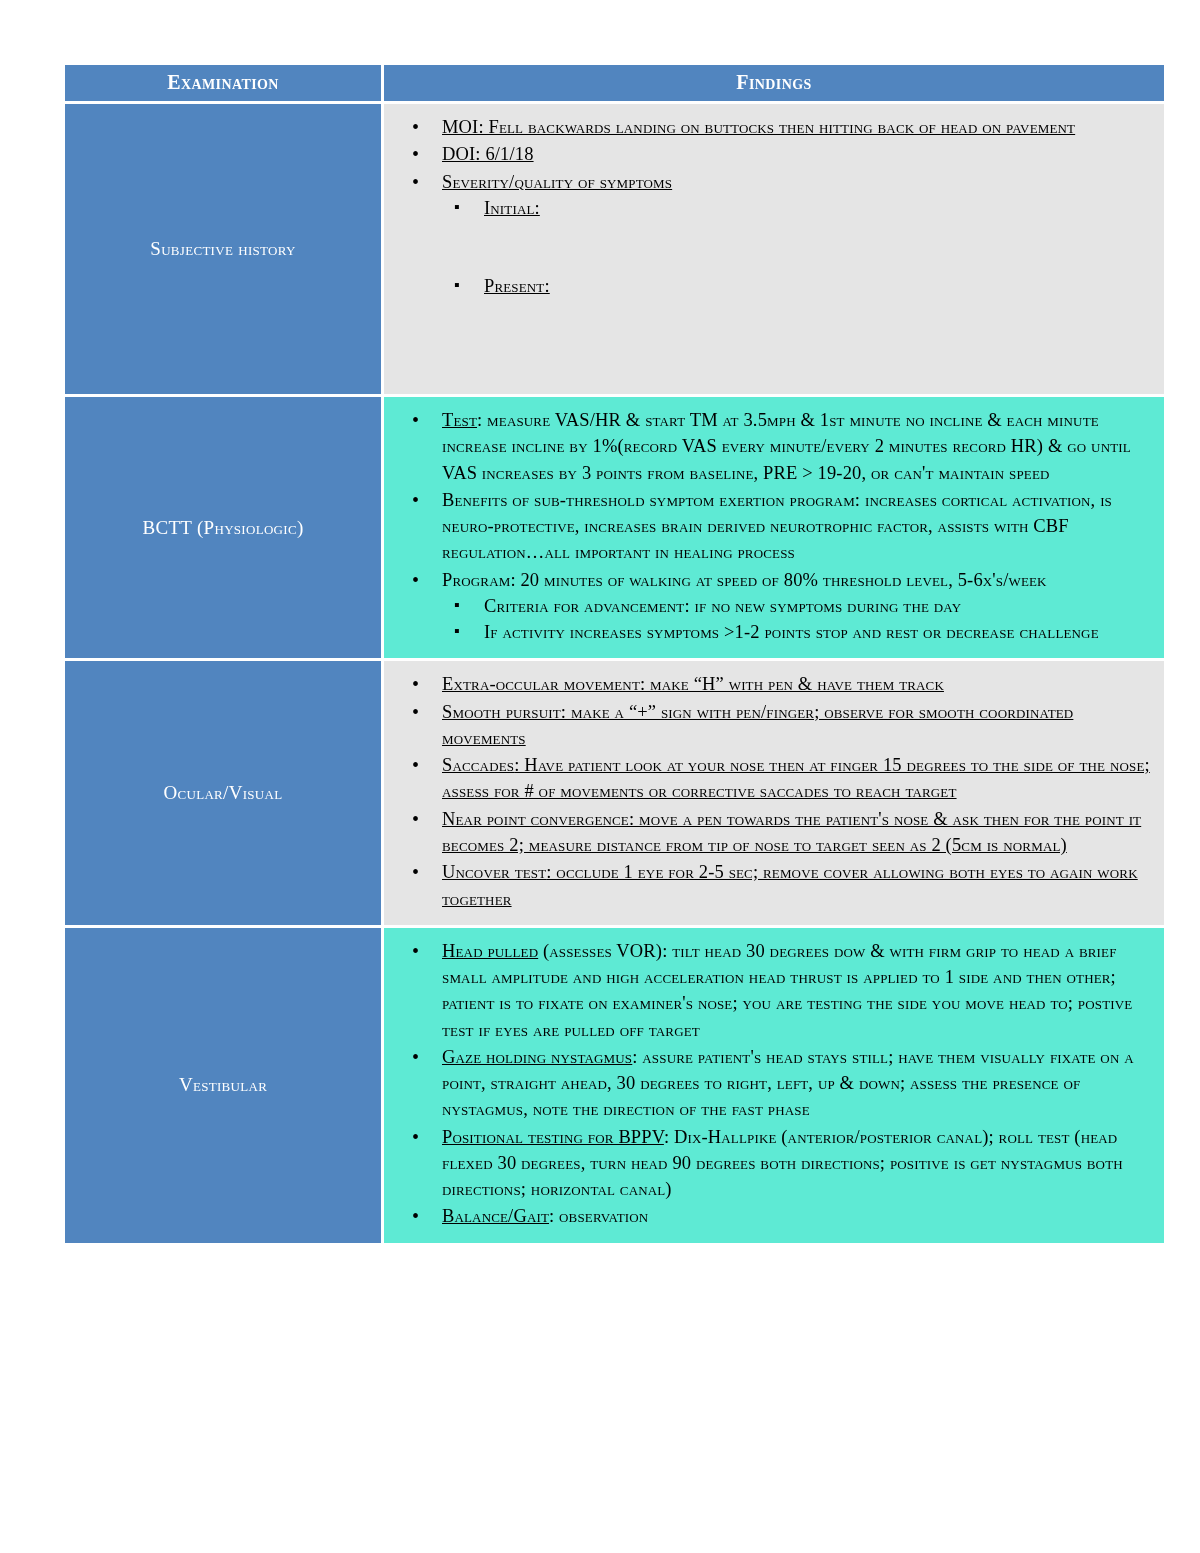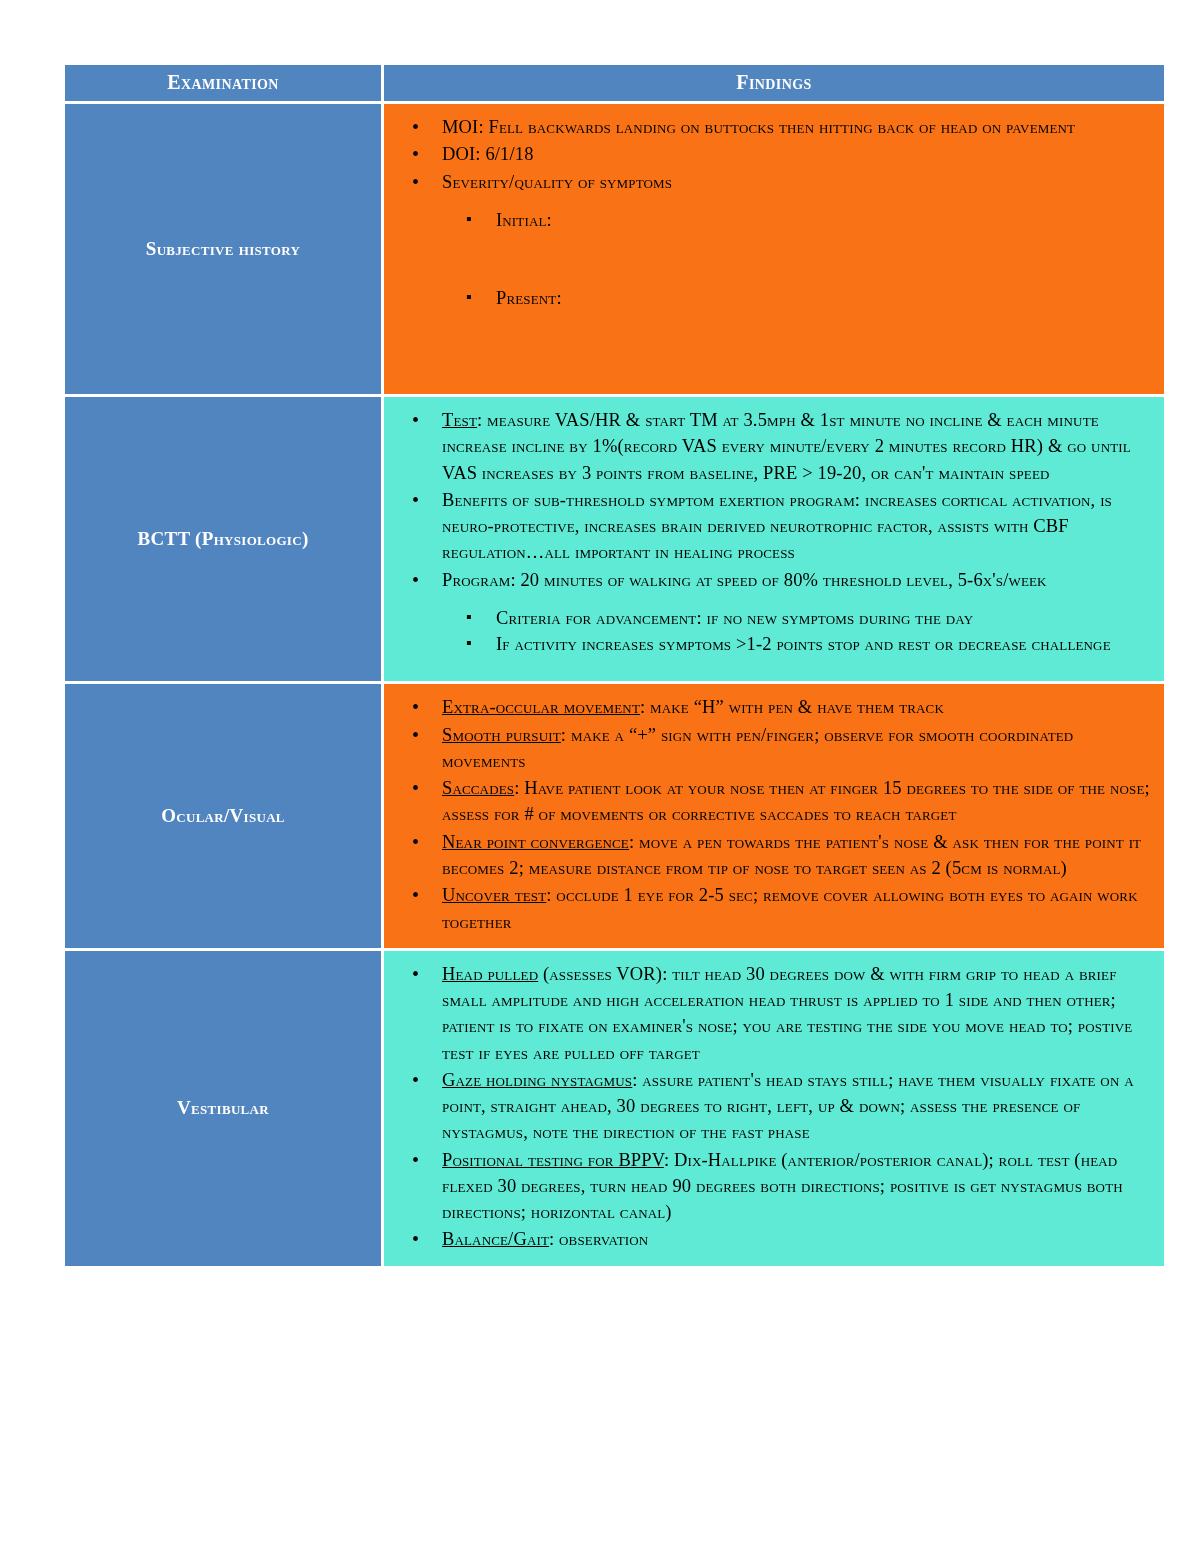--- a/index.html
+++ b/index.html
@@ -44,40 +44,40 @@
     vertical-align: middle;
   }
   th.col-exam { width: 308px; }
   th.col-find { width: 772px; }
 
   
   td.exam-label {
     background: #5185BF;
     color: #ffffff;
     font-variant: small-caps;
-    font-weight: bold;
+    font-weight: normal;
     font-size: 19px;
     letter-spacing: 0.3px;
     text-align: center;
     vertical-align: middle;
     padding: 8px 6px;
     width: 308px;
   }
 
   
   td.findings {
     vertical-align: top;
     padding: 10px 14px 12px 14px;
     font-variant: small-caps;
     font-size: 18.5px;
     line-height: 1.42;
     color: #000000;
     letter-spacing: 0.15px;
   }
-  tr.shade-dark td.findings { background: #f97316; }
+  tr.shade-dark td.findings { background: #e5e5e5; text-decoration: underline; }
   tr.shade-light td.findings { background: #5eead4; }
 
   ul.lvl1 {
     list-style: none;
     margin: 0;
     padding: 0;
   }
   ul.lvl1 > li {
     position: relative;
     padding-left: 44px;
@@ -88,21 +88,21 @@
     position: absolute;
     left: 14px;
     top: -1px;
     font-size: 20px;
     line-height: 1.42;
     color: #000;
   }
 
   ul.lvl2 {
     list-style: none;
-    margin: 12px;
+    margin: 0;
     padding: 0;
   }
   ul.lvl2 > li {
     position: relative;
     padding-left: 42px;
     margin: 0;
   }
   ul.lvl2 > li::before {
     content: "\25AA";
     position: absolute;

